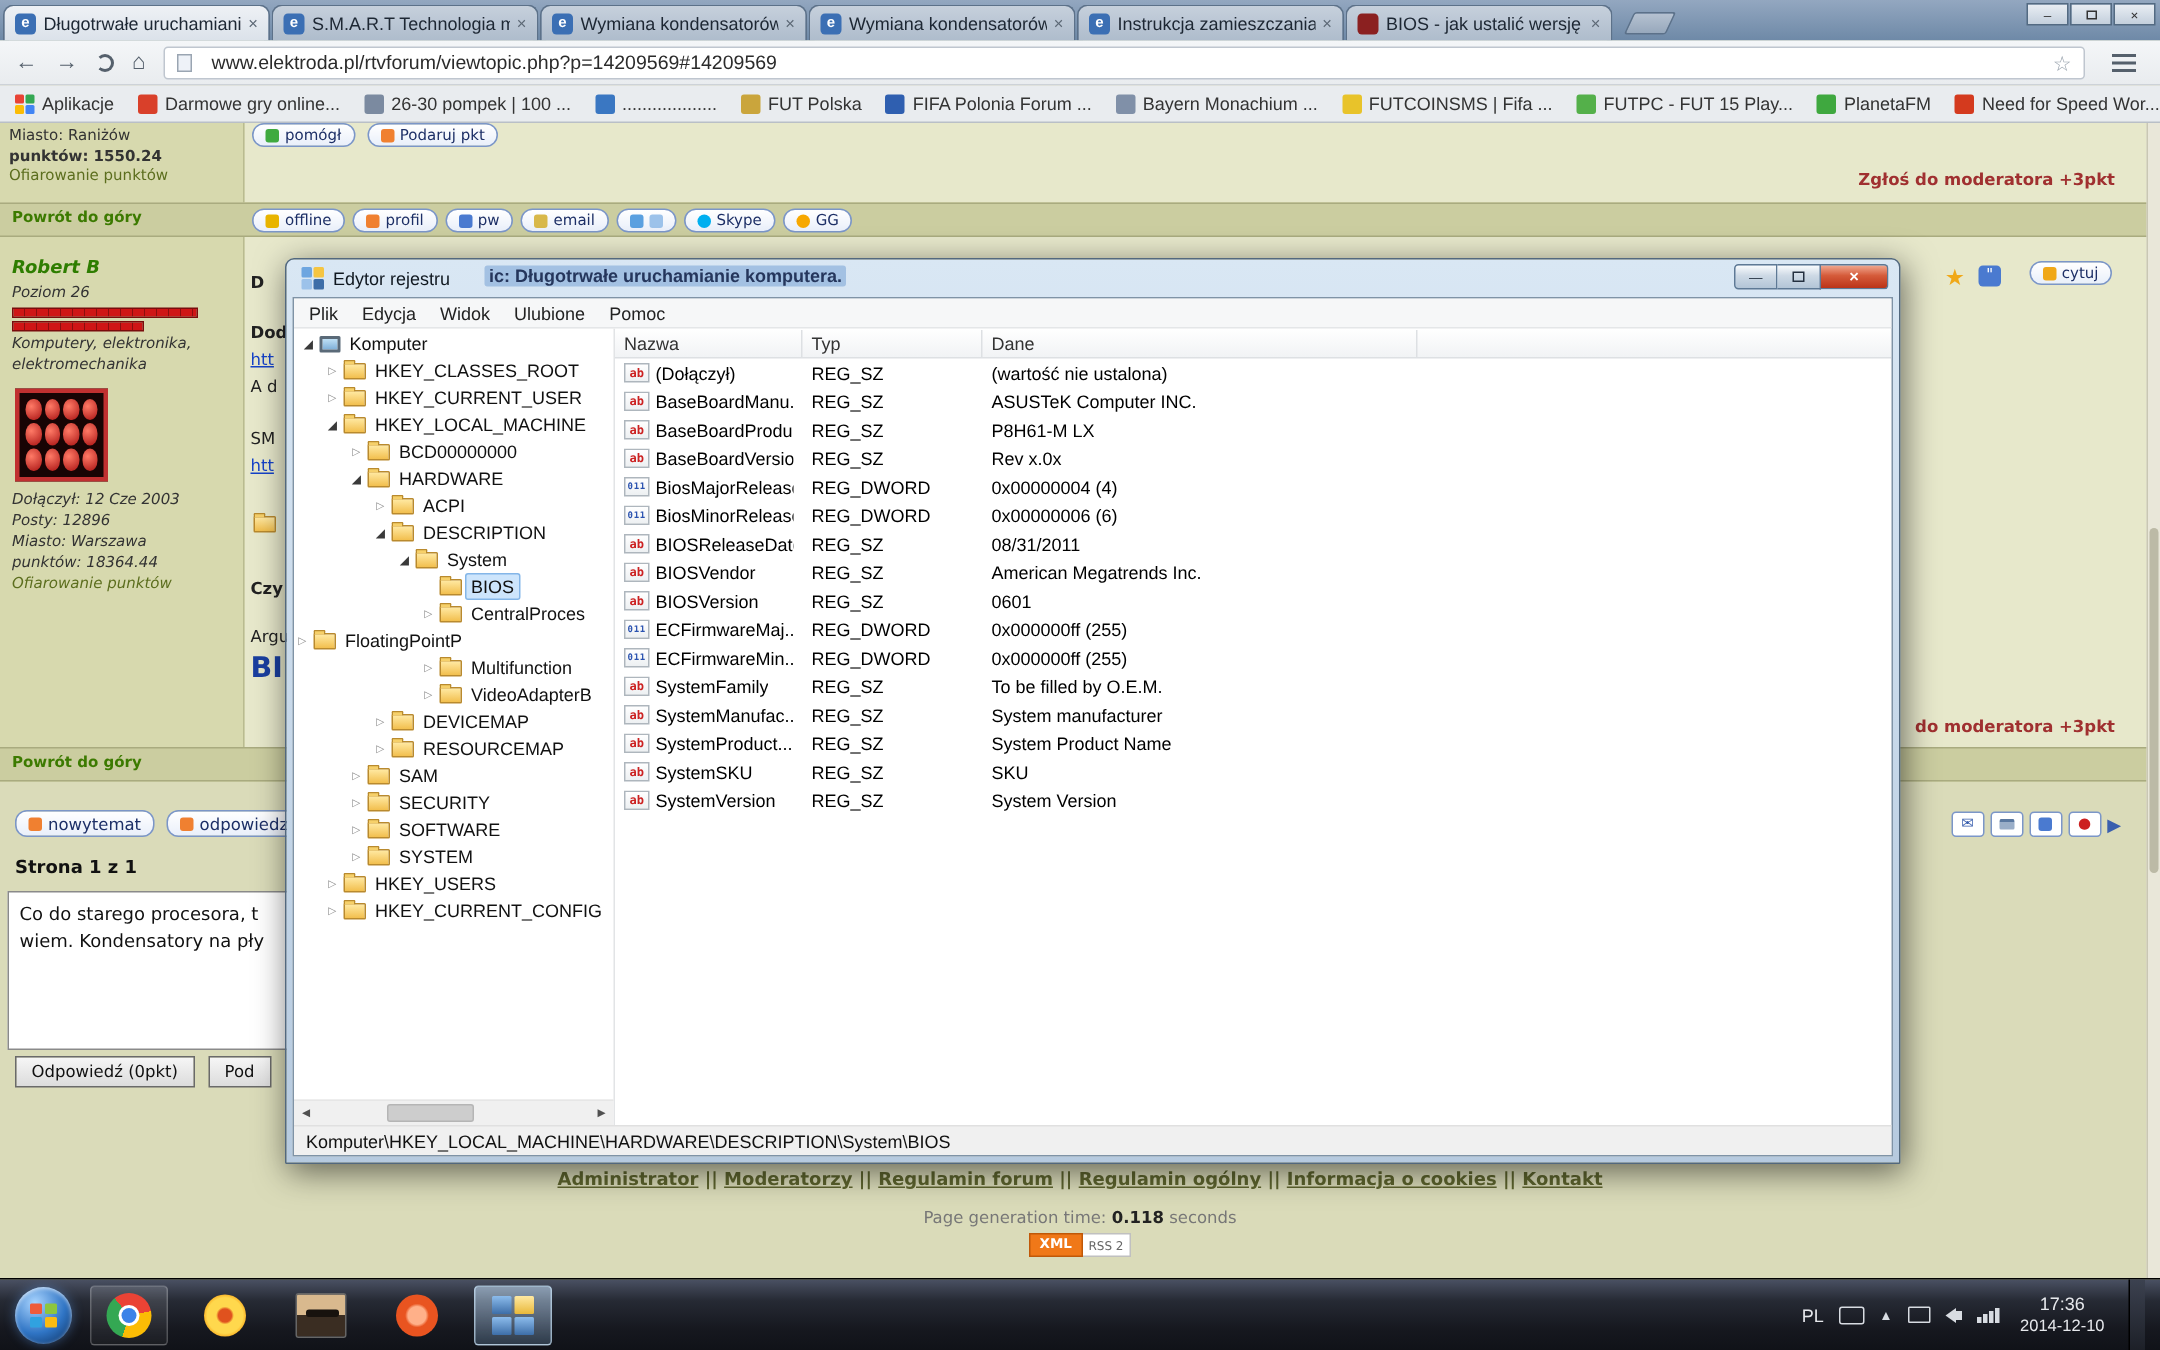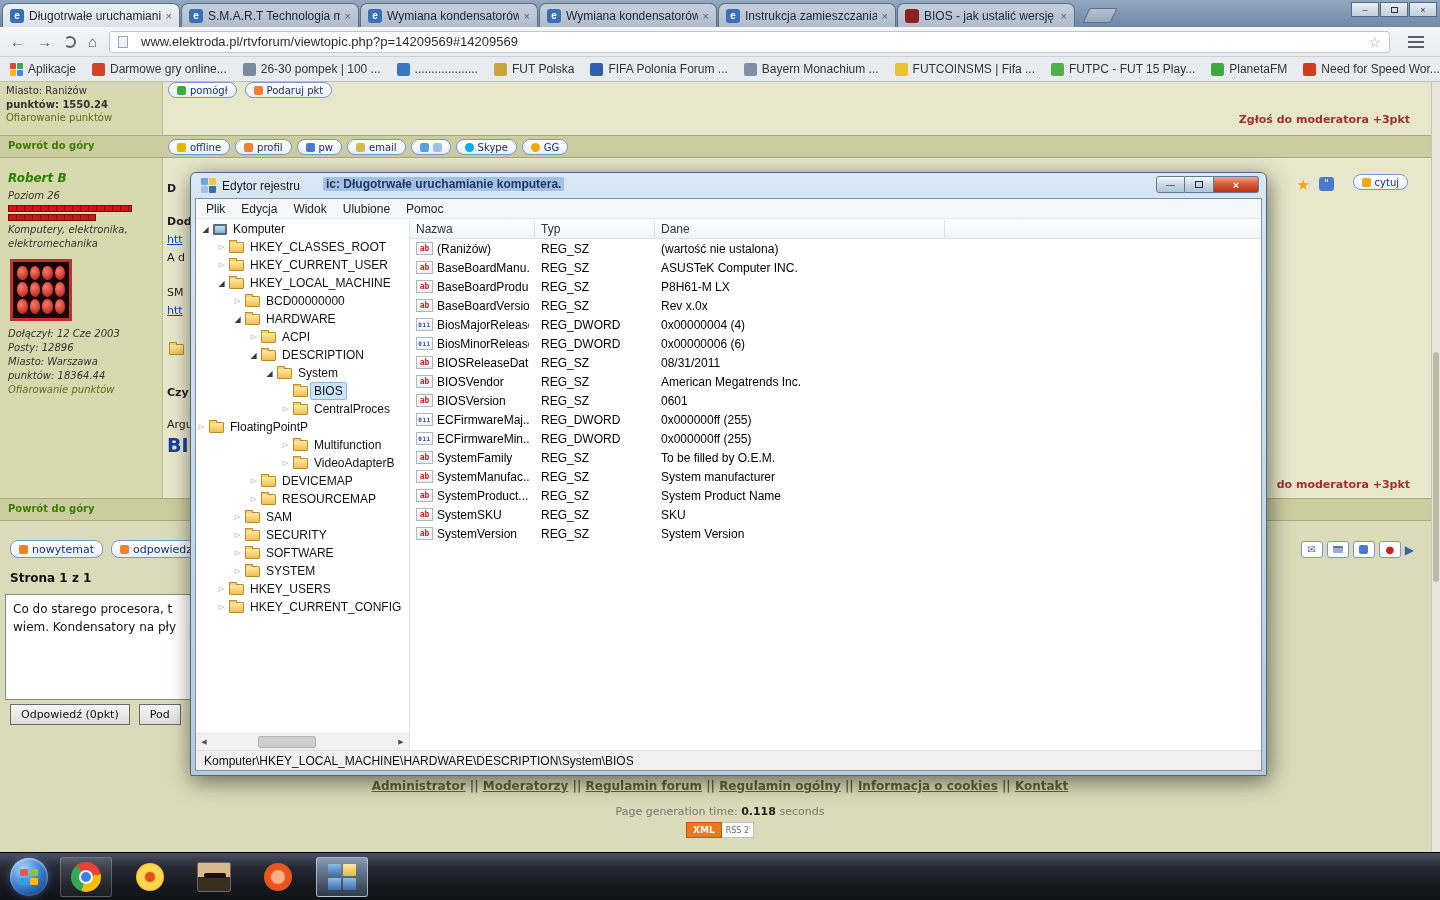--- a/index.html
+++ b/index.html
@@ -580,21 +580,21 @@
           <div class="lheader">
               <div class="hcell hc0">Nazwa</div>
               <div class="hcell hc1">Typ</div>
               <div class="hcell hc2">Dane</div>
               <div class="hcell hcx"></div>
             </div>
           <div class="lbody">
               <div class="lrow">
                 <div class="lcell c1">
                   <span class="vic sz">ab</span>
-                  <span class="vn">(Raniżów)</span>
+                  <span class="vn">(Dołączył)</span>
                 </div>
                 <div class="lcell c2">REG_SZ</div>
                 <div class="lcell c3">(wartość nie ustalona)</div>
               </div>
               <div class="lrow">
                 <div class="lcell c1">
                   <span class="vic sz">ab</span>
                   <span class="vn">BaseBoardManu...</span>
                 </div>
                 <div class="lcell c2">REG_SZ</div>
@@ -743,15 +743,36 @@
         </div>
       <div class="slot act">
           <div class="regic">
             <span></span>
             <span class="alt"></span>
             <span></span>
             <span></span>
           </div>
         </div>
     </div>
+    <div class="tray">
+      <span class="lang">PL</span>
+      <span class="kbdic"></span>
+      <span class="upar">▲</span>
+      <span class="monic"></span>
+      <span class="spk">
+          <span class="spkc"></span>
+          <span class="spkb"></span>
+        </span>
+      <div class="net">
+          <i class="n1"></i>
+          <i class="n2"></i>
+          <i class="n3"></i>
+          <i class="n4"></i>
+        </div>
+      <div class="clock">
+        <div>17:36</div>
+        <div class="date">2014-12-10</div>
+      </div>
+      <div class="showdesk"></div>
+    </div>
   </div>
 
 </div>
 
 </body></html>

